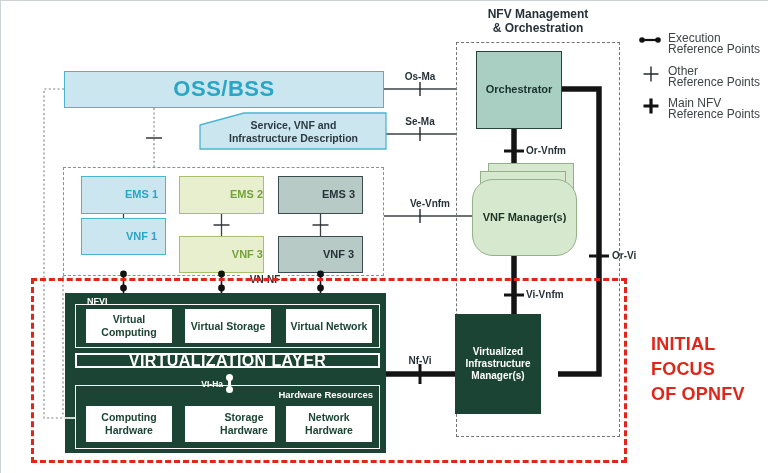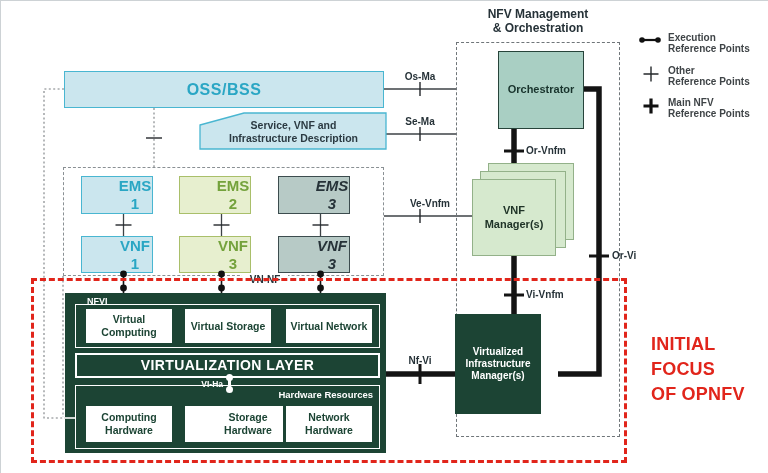--- a/index.html
+++ b/index.html
@@ -9,29 +9,29 @@
     font-family:"Liberation Sans",sans-serif;overflow:hidden;
   }
   .abs{position:absolute;}
   .box{
     position:absolute;display:flex;align-items:center;justify-content:center;
     text-align:center;font-weight:bold;box-sizing:border-box;line-height:1.2;
   }
   .z1{z-index:1}.z2{z-index:2}.z3{z-index:3}.z4{z-index:4}.z5{z-index:5}
   .cyan-box{background:var(--c_cyan_fill,#cbe6ee);border:1px solid var(--c_cyan_border,#49b6d1);color:var(--c_cyan_text,#2aa6c4);}
   .green-box{background:var(--c_green_fill,#e7efcf);border:1px solid var(--c_green_border,#a9bf6a);color:var(--c_green_text,#74a23c);justify-content:flex-end;}
-  .gray-box{background:var(--c_gray_fill,#b7cac6);border:1px solid var(--c_gray_border,#3c4c4e);color:var(--c_dark,#263238);font-style:italic;}
+  .gray-box{background:var(--c_gray_fill,#b7cac6);border:1px solid var(--c_gray_border,#3c4c4e);color:var(--c_dark,#263238);}
   .sage-box{background:var(--c_sage_fill,#a9cfc3);border:1px solid var(--c_sage_border,#27443a);color:#18332c;}
   .vnfm-box{background:var(--c_vnfm_fill,#d6e9ce);border:1px solid var(--c_vnfm_border,#93b189);color:#203428;}
   .dkgreen{background:var(--c_dkgreen,#1c4434);color:#ffffff;}
   .white-inner{background:#ffffff;color:var(--c_dkgreen,#1c4434);font-size:10.5px;}
   .ref-label{position:absolute;font-size:10px;font-weight:bold;color:var(--c_dark,#263238);z-index:2;line-height:12px;}
   .dashed-group{position:absolute;border:1px dashed #8a9094;box-sizing:border-box;background:transparent;z-index:2;}
-  .legend-text{position:absolute;font-size:10px;font-weight:700;color:#3f4447;line-height:10.5px;z-index:2;}
-  .ems-vnf{width:72px;height:38px;font-size:15px;z-index:2;padding-left:36px;}
+  .legend-text{position:absolute;font-size:12px;font-weight:400;color:#3f4447;line-height:10.5px;z-index:2;}
+  .ems-vnf{width:85px;height:38px;font-size:11px;z-index:2;padding-left:36px;}
 </style>
 </head>
 <body>
 
 <div class="canvas">
 
   <svg class="abs z1" width="768" height="473" viewBox="0 0 768 473" style="left:0;top:0;">
 
     <path d="M63 88 H43 V417 H77" fill="none" stroke="#7a7f82" stroke-width="1.1" stroke-dasharray="2 2.4"></path>
     <path d="M62 275 V416" fill="none" stroke="#7a7f82" stroke-width="1.1" stroke-dasharray="2 2.4"></path>
@@ -66,21 +66,21 @@
     <path d="M419 363 V383" stroke="#141414" stroke-width="3"></path>
   </svg>
 
   <div class="abs z2" style="left:455px;top:7px;width:164px;text-align:center;font-size:12px;font-weight:bold;color:#263238;line-height:13.5px;">
     <div>NFV Management</div>
     <div>&amp; Orchestration</div>
   </div>
 
   <div class="dashed-group" style="left:455px;top:41px;width:164px;height:395px;border-color:#6f7579;"></div>
 
-  <div class="box cyan-box z2" style="left:63px;top:70px;width:320px;height:37px;font-size:16px;letter-spacing:0.5px;">
+  <div class="box cyan-box z2" style="left:63px;top:70px;width:320px;height:37px;font-size:22px;letter-spacing:0.5px;">
     <span>OSS/BSS</span>
   </div>
 
   <svg class="abs z2" width="188" height="38" viewBox="0 0 188 38" style="left:198px;top:111px;">
     <polygon points="1,13 45,1 187,1 187,37 1,37" fill="var(--c_cyan_fill,#cbe6ee)" stroke="var(--c_cyan_border,#49b6d1)" stroke-width="1.3"></polygon>
   </svg>
   <div class="box z2" style="left:220px;top:114px;width:145px;height:33px;font-size:10.5px;color:#2b3a42;background:transparent;">
     <span>Service, VNF and Infrastructure Description</span>
   </div>
 
@@ -89,21 +89,21 @@
   <div class="box ems-vnf cyan-box" style="left:80px;top:175px;">
       <span>EMS 1</span>
     </div>
   <div class="box ems-vnf green-box" style="left:178px;top:175px;">
       <span>EMS 2</span>
     </div>
   <div class="box ems-vnf gray-box" style="left:277px;top:175px;">
       <span>EMS 3</span>
     </div>
 
-  <div class="box ems-vnf cyan-box" style="left:80px;top:235px;height:37px;">
+  <div class="box ems-vnf cyan-box" style="left:80px;top:217px;height:37px;">
       <span>VNF 1</span>
     </div>
   <div class="box ems-vnf green-box" style="left:178px;top:235px;height:37px;">
       <span>VNF 3</span>
     </div>
   <div class="box ems-vnf gray-box" style="left:277px;top:235px;height:37px;">
       <span>VNF 3</span>
     </div>
 
   <div class="abs dkgreen z2" style="left:64px;top:292px;width:321px;height:160px;">
@@ -113,50 +113,50 @@
     <div class="box white-inner" style="left:21px;top:16px;width:86px;height:34px;">
         <span>Virtual Computing</span>
       </div>
     <div class="box white-inner" style="left:120px;top:16px;width:86px;height:34px;">
         <span>Virtual Storage</span>
       </div>
     <div class="box white-inner" style="left:221px;top:16px;width:86px;height:34px;">
         <span>Virtual Network</span>
       </div>
 
-    <div class="box dkgreen" style="left:10px;top:60px;width:305px;height:25px;border:2.5px solid #fff;font-size:14px;letter-spacing:0.4px;">
+    <div class="box dkgreen" style="left:10px;top:60px;width:305px;height:15px;border:2.5px solid #fff;font-size:16px;letter-spacing:0.4px;">
       <span>VIRTUALIZATION LAYER</span>
     </div>
 
     <div class="abs" style="left:116px;top:86px;width:42px;text-align:right;font-size:8.5px;font-weight:bold;color:#fff;">VI-Ha</div>
     <div class="abs" style="left:163px;top:83px;width:2.5px;height:16px;background:#fff;"></div>
     <div class="abs" style="left:161px;top:81px;width:7px;height:7px;border-radius:50%;background:#fff;"></div>
     <div class="abs" style="left:161px;top:93px;width:7px;height:7px;border-radius:50%;background:#fff;"></div>
 
     <div class="abs" style="left:10px;top:92px;width:305px;height:64px;border:1.5px solid #fff;box-sizing:border-box;"></div>
     <div class="abs" style="left:150px;top:96px;width:158px;text-align:right;font-size:9.5px;font-weight:bold;color:#fff;">Hardware Resources</div>
     <div class="abs" style="left:0;top:124px;width:10px;height:1.5px;background:#cfd6d3;"></div>
     <div class="box white-inner" style="left:21px;top:113px;width:86px;height:36px;">
         <span>Computing Hardware</span>
       </div>
-    <div class="box white-inner" style="left:120px;top:113px;width:98px;height:36px;padding-left:28px;">
+    <div class="box white-inner" style="left:120px;top:113px;width:90px;height:36px;padding-left:28px;">
         <span>Storage Hardware</span>
       </div>
     <div class="box white-inner" style="left:221px;top:113px;width:86px;height:36px;">
         <span>Network Hardware</span>
       </div>
   </div>
 
-  <div class="box sage-box z2" style="left:497px;top:50px;width:86px;height:78px;font-size:11px;">
+  <div class="box sage-box z2" style="left:475px;top:50px;width:86px;height:78px;font-size:11px;">
     <span>Orchestrator</span>
   </div>
 
   <div class="abs vnfm-box z2" style="left:487px;top:162px;width:86px;height:77px;box-sizing:border-box;"></div>
   <div class="abs vnfm-box z2" style="left:479px;top:170px;width:86px;height:77px;box-sizing:border-box;"></div>
-  <div class="box vnfm-box z2" style="left:471px;top:178px;width:84px;height:77px;font-size:11px;">
+  <div class="box vnfm-box z2" style="left:471px;top:178px;width:105px;height:77px;font-size:11px;border-radius:21px;">
     <span>VNF Manager(s)</span>
   </div>
 
   <div class="box dkgreen z2" style="left:454px;top:313px;width:86px;height:100px;font-size:10px;">
     <span>Virtualized Infrastructure Manager(s)</span>
   </div>
 
   <div class="ref-label" style="left:394px;top:70px;width:50px;text-align:center;">Os-Ma</div>
   <div class="ref-label" style="left:394px;top:115px;width:50px;text-align:center;">Se-Ma</div>
   <div class="ref-label" style="left:389px;top:197px;width:60px;text-align:right;">Ve-Vnfm</div>

